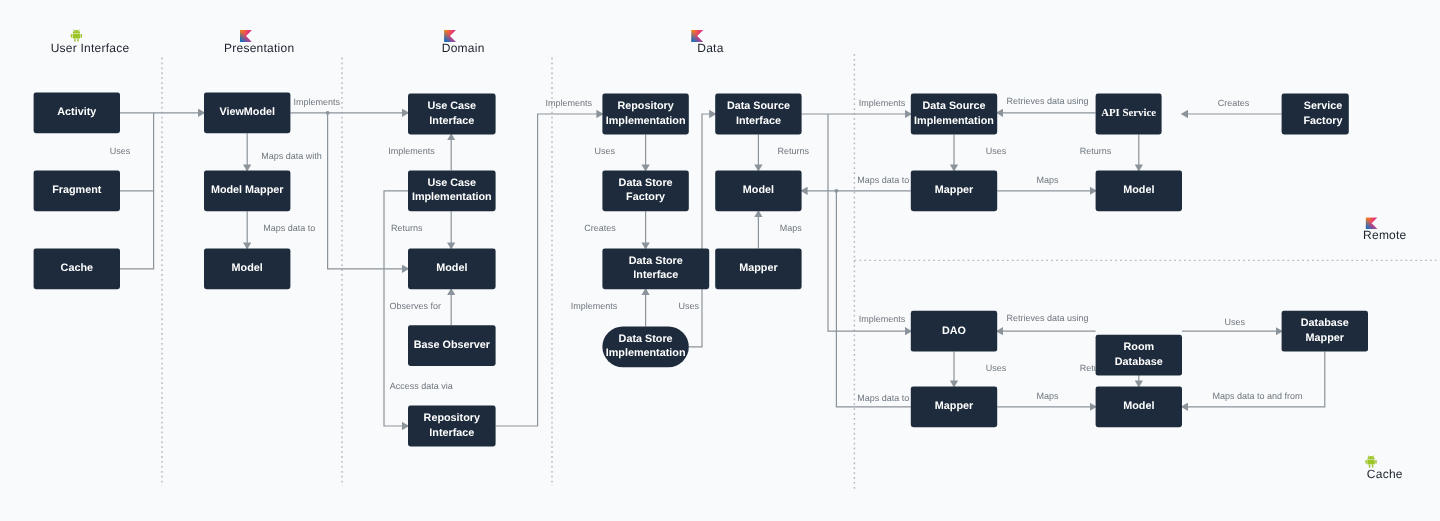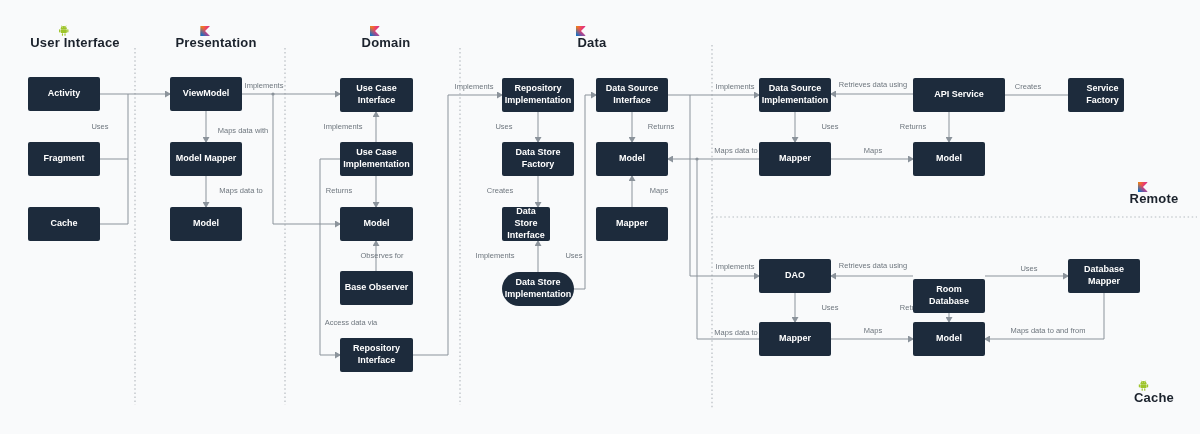--- a/index.html
+++ b/index.html
@@ -34,22 +34,22 @@
   .section-heading .icon{display:block;height:12px;margin-bottom:1px;}
   .section-heading .icon .kicon{
     display:inline-block;width:10px;height:10px;
     background:
       linear-gradient(to top right, #1b6fc0 12%, rgba(27,111,192,0) 55%),
       linear-gradient(110deg,#f88909 5%,#e5337a 60%,#b04e98 100%);
     -webkit-clip-path:polygon(0 0,100% 0,50% 50%,100% 100%,0 100%);
     clip-path:polygon(0 0,100% 0,50% 50%,100% 100%,0 100%);
   }
   .section-label{
-    font-size:13px;
-    font-weight:bold;
+    font-size:10px;
+    font-weight:normal;
     color:var(--heading,#1b222c);
     white-space:nowrap;
     letter-spacing:.2px;
     padding-left:22px;
   }
 </style>
 </head>
 <body>
 
 <div id="diagram">
@@ -99,21 +99,21 @@
       <polyline points="1104,293 1104,339 985,339" fill="none" stroke="#8b939b" stroke-width="1" marker-end="url(#arr)"></polyline>
       <circle cx="273" cy="94" r="1.6" fill="#8b939b"></circle>
       <circle cx="697" cy="159" r="1.6" fill="#8b939b"></circle>
     </svg>
 <div class="edge-label" style="left: 100px; top: 126px;">Uses</div>
     <div class="edge-label" style="left: 264px; top: 85px;">Implements</div>
     <div class="edge-label" style="left: 243px; top: 130px;">Maps data with</div>
     <div class="edge-label" style="left: 241px; top: 190px;">Maps data to</div>
     <div class="edge-label" style="left: 343px; top: 126px;">Implements</div>
     <div class="edge-label" style="left: 339px; top: 190px;">Returns</div>
-    <div class="edge-label" style="left: 346px; top: 255px; margin-left: 36px;">Observes for</div>
+    <div class="edge-label" style="left: 346px; top: 255px;">Observes for</div>
     <div class="edge-label" style="left: 351px; top: 322px;">Access data via</div>
     <div class="edge-label" style="left: 474px; top: 86px;">Implements</div>
     <div class="edge-label" style="left: 504px; top: 126px;">Uses</div>
     <div class="edge-label" style="left: 500px; top: 190px;">Creates</div>
     <div class="edge-label" style="left: 495px; top: 255px;">Implements</div>
     <div class="edge-label" style="left: 574px; top: 255px;">Uses</div>
     <div class="edge-label" style="left: 661px; top: 126px;">Returns</div>
     <div class="edge-label" style="left: 659px; top: 190px;">Maps</div>
     <div class="edge-label" style="left: 735px; top: 86px;">Implements</div>
     <div class="edge-label" style="left: 735px; top: 266px;">Implements</div>
@@ -162,42 +162,42 @@
     </div>
     <div class="node" style="left: 340px; top: 338px; width: 73px; height: 34px;">
       <span>Repository Interface</span>
     </div>
     <div class="node" style="left: 502px; top: 78px; width: 72px; height: 34px;">
       <span>Repository Implementation</span>
     </div>
     <div class="node" style="left: 502px; top: 142px; width: 72px; height: 34px;">
       <span>Data Store Factory</span>
     </div>
-    <div class="node" style="left: 502px; top: 207px; width: 48px; height: 34px;">
+    <div class="node" style="left: 502px; top: 207px; width: 89px; height: 34px;">
       <span>Data Store Interface</span>
     </div>
     <div class="node" style="left: 502px; top: 272px; width: 72px; height: 34px; border-radius: 17px;">
       <span>Data Store Implementation</span>
     </div>
     <div class="node" style="left: 596px; top: 78px; width: 72px; height: 34px;">
       <span>Data Source Interface</span>
     </div>
     <div class="node" style="left: 596px; top: 142px; width: 72px; height: 34px;">
       <span>Model</span>
     </div>
     <div class="node" style="left: 596px; top: 207px; width: 72px; height: 34px;">
       <span>Mapper</span>
     </div>
     <div class="node" style="left: 759px; top: 78px; width: 72px; height: 34px;">
       <span>Data Source Implementation</span>
     </div>
     <div class="node" style="left: 759px; top: 142px; width: 72px; height: 34px;">
       <span>Mapper</span>
     </div>
-    <div class="node" style="left: 913px; top: 78px; width: 92px; height: 34px;">
+    <div class="node" style="left: 913px; top: 78px; width: 55px; height: 34px; font-family: Liberation Serif, serif;">
       <span>API Service</span>
     </div>
     <div class="node" style="left: 913px; top: 142px; width: 72px; height: 34px;">
       <span>Model</span>
     </div>
     <div class="node" style="left: 1068px; top: 78px; width: 56px; height: 34px; padding-left: 16px;">
       <span>Service Factory</span>
     </div>
     <div class="node" style="left: 759px; top: 259px; width: 72px; height: 34px;">
       <span>DAO</span>

